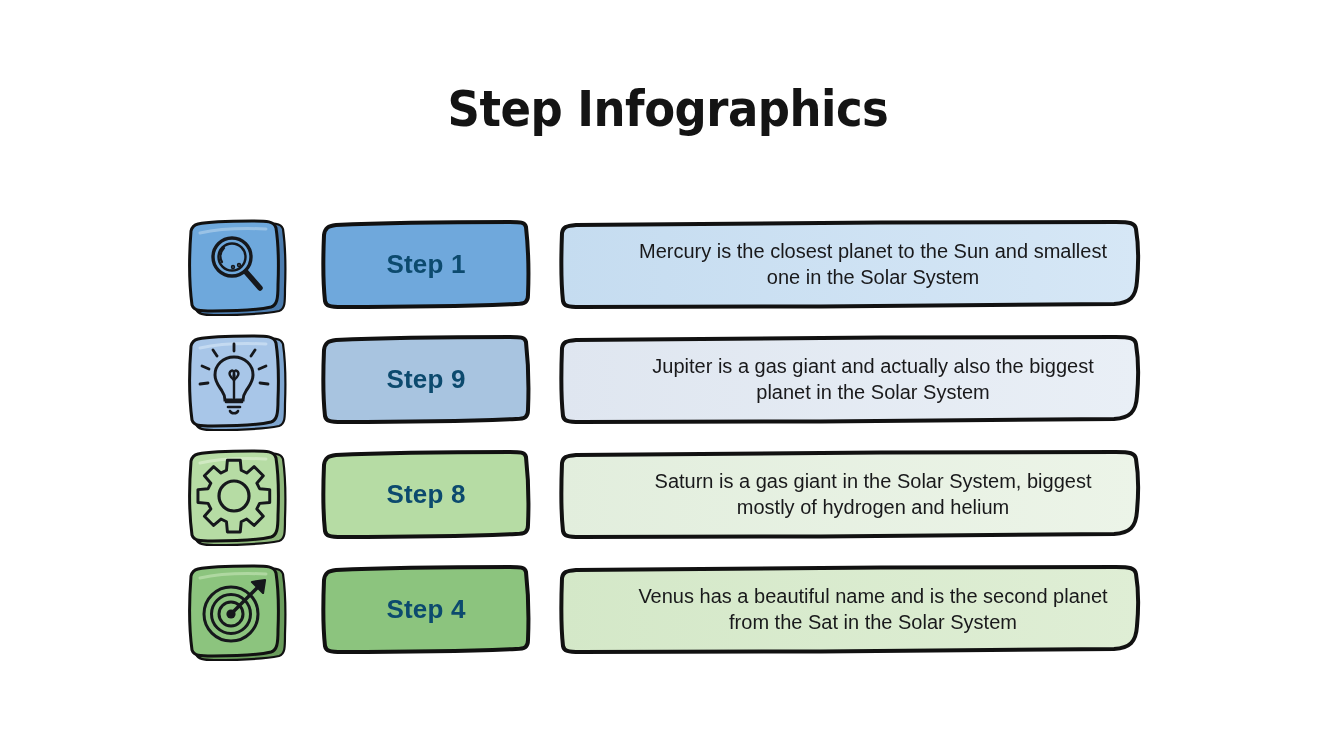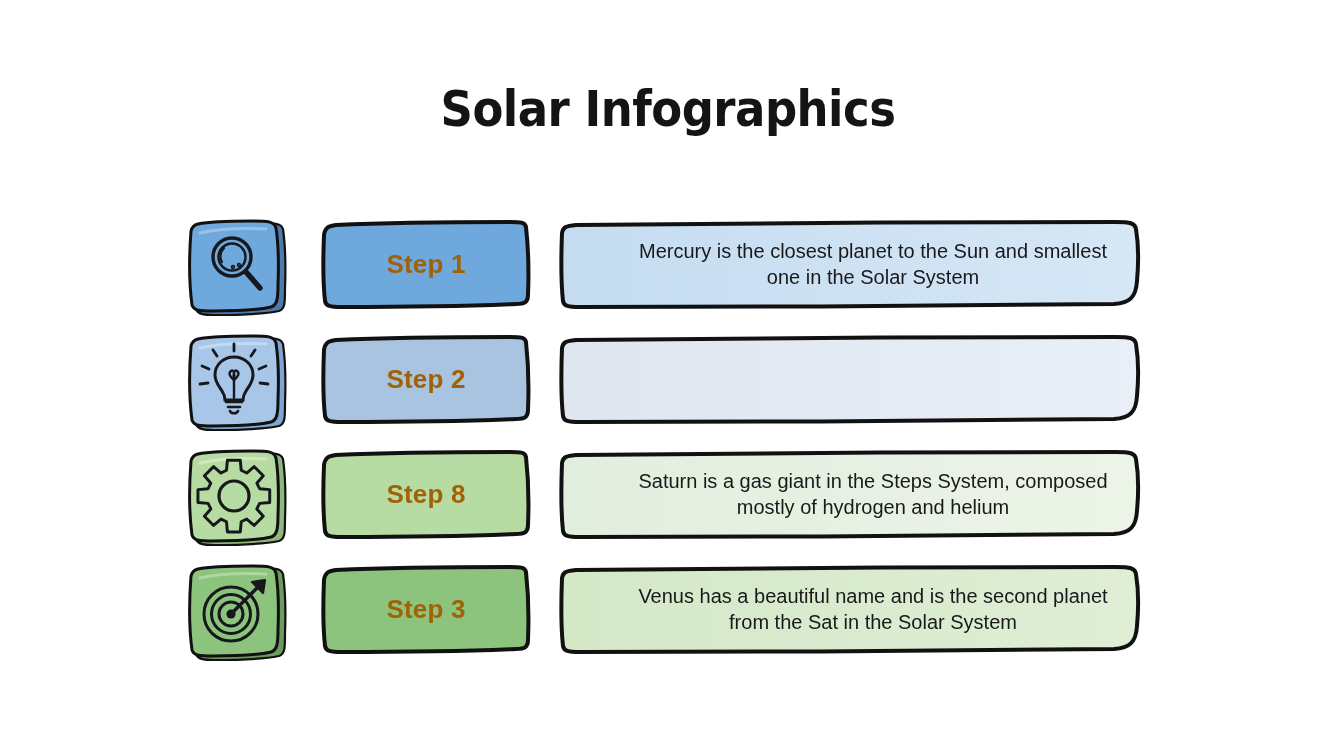--- a/index.html
+++ b/index.html
@@ -84,21 +84,21 @@
     height: 90px;
   }
   .step-label {
     position: absolute;
     inset: 0;
     display: flex;
     align-items: center;
     justify-content: center;
     font-size: 26px;
     font-weight: bold;
-    color: #a16207;
+    color: #0c4a6e;
     letter-spacing: 0.2px;
     z-index: 2;
   }
 
   
   .desc-box {
     position: absolute;
     left: 558px;
     top: 6px;
     width: 586px;
@@ -128,21 +128,21 @@
     color: #19191b;
     z-index: 2;
     margin-left: 44px;
   }
 </style>
 </head>
 <body>
 
 <div class="slide">
 
-  <div class="title">Solar Infographics</div>
+  <div class="title">Step Infographics</div>
 
   <div class="rows">
 
     <div class="row">
 
       <div class="icon-badge">
         <svg viewBox="0 0 104 102">
           <path fill="#4C7CAE" stroke="#111111" stroke-width="2.2" d="M9 14 C7 42 7 70 10 94 C12 99 17 100 28 100 C52 100 78 99 93 96 C99 94 99 88 99 74 C100 48 99 28 97 14 C95 8 88 8 72 8 C48 8 24 9 15 10 Z"></path>
           <path fill="#6EA8DC" stroke="#111111" stroke-width="3" d="M5 16 C3 42 3 68 6 90 C8 96 14 96 27 96 C50 96 72 95 85 92 C91 90 92 84 92 70 C93 45 92 26 90 13 C88 6 81 6 66 6 C44 6 21 7 12 9 C8 10 6 12 5 16 Z"></path>
           <path fill="none" stroke="#A8CBEA" stroke-width="3" stroke-linecap="round" opacity="0.75" d="M14 18 C32 14 58 13 80 14"></path>
@@ -209,35 +209,36 @@
           </g>
         </svg>
       </div>
 
       <div class="step-box">
         <div class="shape">
           <svg viewBox="0 0 212 90" preserveAspectRatio="none">
             <path fill="#A8C4E0" stroke="#111111" stroke-width="4" d="M4 16 C3 40 3 64 5 82 C6 87 10 88 22 88 C70 88 150 87 196 85 C205 85 208 83 208 76 C209 52 208 26 206 8 C205 3 200 3 190 3 C140 3 58 4 16 6 C8 7 5 9 4 16 Z"></path>
           </svg>
         </div>
-        <div class="step-label">Step 2</div>
+        <div class="step-label">Step 9</div>
       </div>
 
       <div class="desc-box">
         <div class="shape">
           <svg viewBox="0 0 586 90" preserveAspectRatio="none">
             <defs>
               <linearGradient id="g2" x1="0" y1="0" x2="1" y2="0">
                 <stop offset="0%" stop-color="#DFE6F0"></stop>
                 <stop offset="100%" stop-color="#E9EFF6"></stop>
               </linearGradient>
             </defs>
             <path fill="url(#g2)" stroke="#111111" stroke-width="4" d="M4 14 C3 40 3 64 5 82 C6 87 10 88 22 88 C180 88 420 87 556 85 C572 84 578 78 579 62 C581 40 580 22 578 10 C577 4 572 3 558 3 C400 3 130 4 18 6 C8 7 5 8 4 14 Z"></path>
           </svg>
         </div>
+        <div class="desc-text">Jupiter is a gas giant and actually also the biggest planet in the Solar System</div>
       </div>
     </div>
 
     <div class="row">
 
       <div class="icon-badge">
         <svg viewBox="0 0 104 102">
           <path fill="#8FB87C" stroke="#111111" stroke-width="2.2" d="M9 14 C7 42 7 70 10 94 C12 99 17 100 28 100 C52 100 78 99 93 96 C99 94 99 88 99 74 C100 48 99 28 97 14 C95 8 88 8 72 8 C48 8 24 9 15 10 Z"></path>
           <path fill="#B6DCA4" stroke="#111111" stroke-width="3" d="M5 16 C3 42 3 68 6 90 C8 96 14 96 27 96 C50 96 72 95 85 92 C91 90 92 84 92 70 C93 45 92 26 90 13 C88 6 81 6 66 6 C44 6 21 7 12 9 C8 10 6 12 5 16 Z"></path>
           <path fill="none" stroke="#D5EBC8" stroke-width="3" stroke-linecap="round" opacity="0.85" d="M14 18 C32 14 58 13 80 14"></path>
@@ -262,21 +263,21 @@
           <svg viewBox="0 0 586 90" preserveAspectRatio="none">
             <defs>
               <linearGradient id="g3" x1="0" y1="0" x2="1" y2="0">
                 <stop offset="0%" stop-color="#E2EEDD"></stop>
                 <stop offset="100%" stop-color="#ECF4E8"></stop>
               </linearGradient>
             </defs>
             <path fill="url(#g3)" stroke="#111111" stroke-width="4" d="M4 14 C3 40 3 64 5 82 C6 87 10 88 22 88 C180 88 420 87 556 85 C572 84 578 78 579 62 C581 40 580 22 578 10 C577 4 572 3 558 3 C400 3 130 4 18 6 C8 7 5 8 4 14 Z"></path>
           </svg>
         </div>
-        <div class="desc-text">Saturn is a gas giant in the Steps System, composed mostly of hydrogen and helium</div>
+        <div class="desc-text">Saturn is a gas giant in the Solar System, biggest mostly of hydrogen and helium</div>
       </div>
     </div>
 
     <div class="row">
 
       <div class="icon-badge">
         <svg viewBox="0 0 104 102">
           <path fill="#6A9C5C" stroke="#111111" stroke-width="2.2" d="M9 14 C7 42 7 70 10 94 C12 99 17 100 28 100 C52 100 78 99 93 96 C99 94 99 88 99 74 C100 48 99 28 97 14 C95 8 88 8 72 8 C48 8 24 9 15 10 Z"></path>
           <path fill="#8CC47E" stroke="#111111" stroke-width="3" d="M5 16 C3 42 3 68 6 90 C8 96 14 96 27 96 C50 96 72 95 85 92 C91 90 92 84 92 70 C93 45 92 26 90 13 C88 6 81 6 66 6 C44 6 21 7 12 9 C8 10 6 12 5 16 Z"></path>
           <path fill="none" stroke="#B5DCA7" stroke-width="3" stroke-linecap="round" opacity="0.85" d="M14 18 C32 14 58 13 80 14"></path>
@@ -290,21 +291,21 @@
           </g>
         </svg>
       </div>
 
       <div class="step-box">
         <div class="shape">
           <svg viewBox="0 0 212 90" preserveAspectRatio="none">
             <path fill="#8CC47E" stroke="#111111" stroke-width="4" d="M4 16 C3 40 3 64 5 82 C6 87 10 88 22 88 C70 88 150 87 196 85 C205 85 208 83 208 76 C209 52 208 26 206 8 C205 3 200 3 190 3 C140 3 58 4 16 6 C8 7 5 9 4 16 Z"></path>
           </svg>
         </div>
-        <div class="step-label">Step 3</div>
+        <div class="step-label">Step 4</div>
       </div>
 
       <div class="desc-box">
         <div class="shape">
           <svg viewBox="0 0 586 90" preserveAspectRatio="none">
             <defs>
               <linearGradient id="g4" x1="0" y1="0" x2="1" y2="0">
                 <stop offset="0%" stop-color="#D4E8C8"></stop>
                 <stop offset="100%" stop-color="#DFEED5"></stop>
               </linearGradient>

